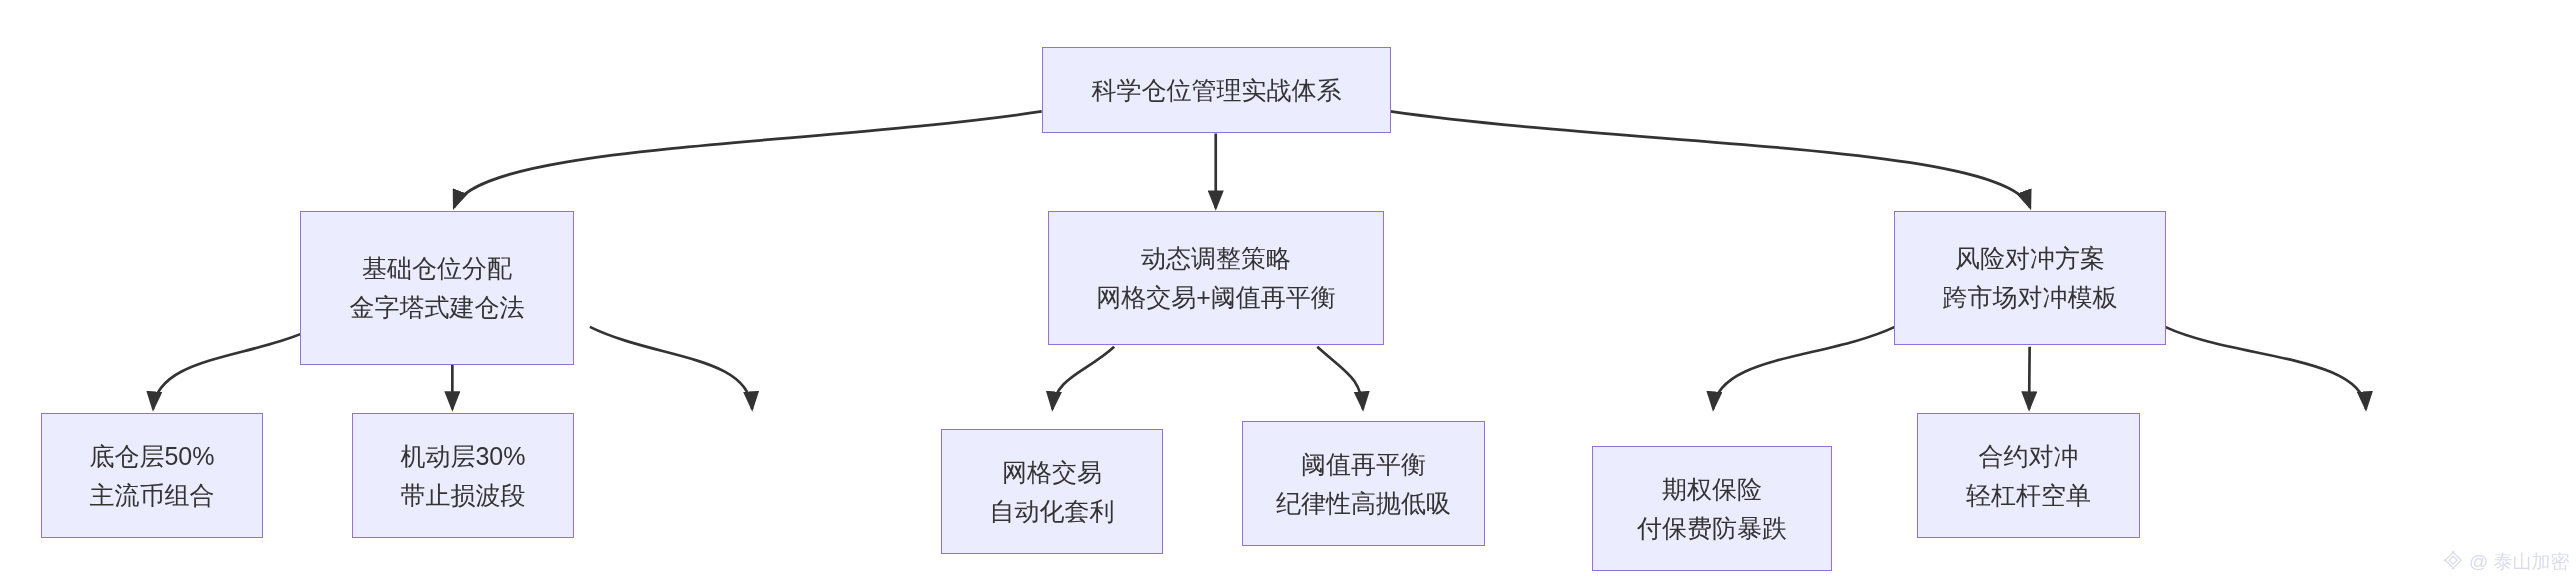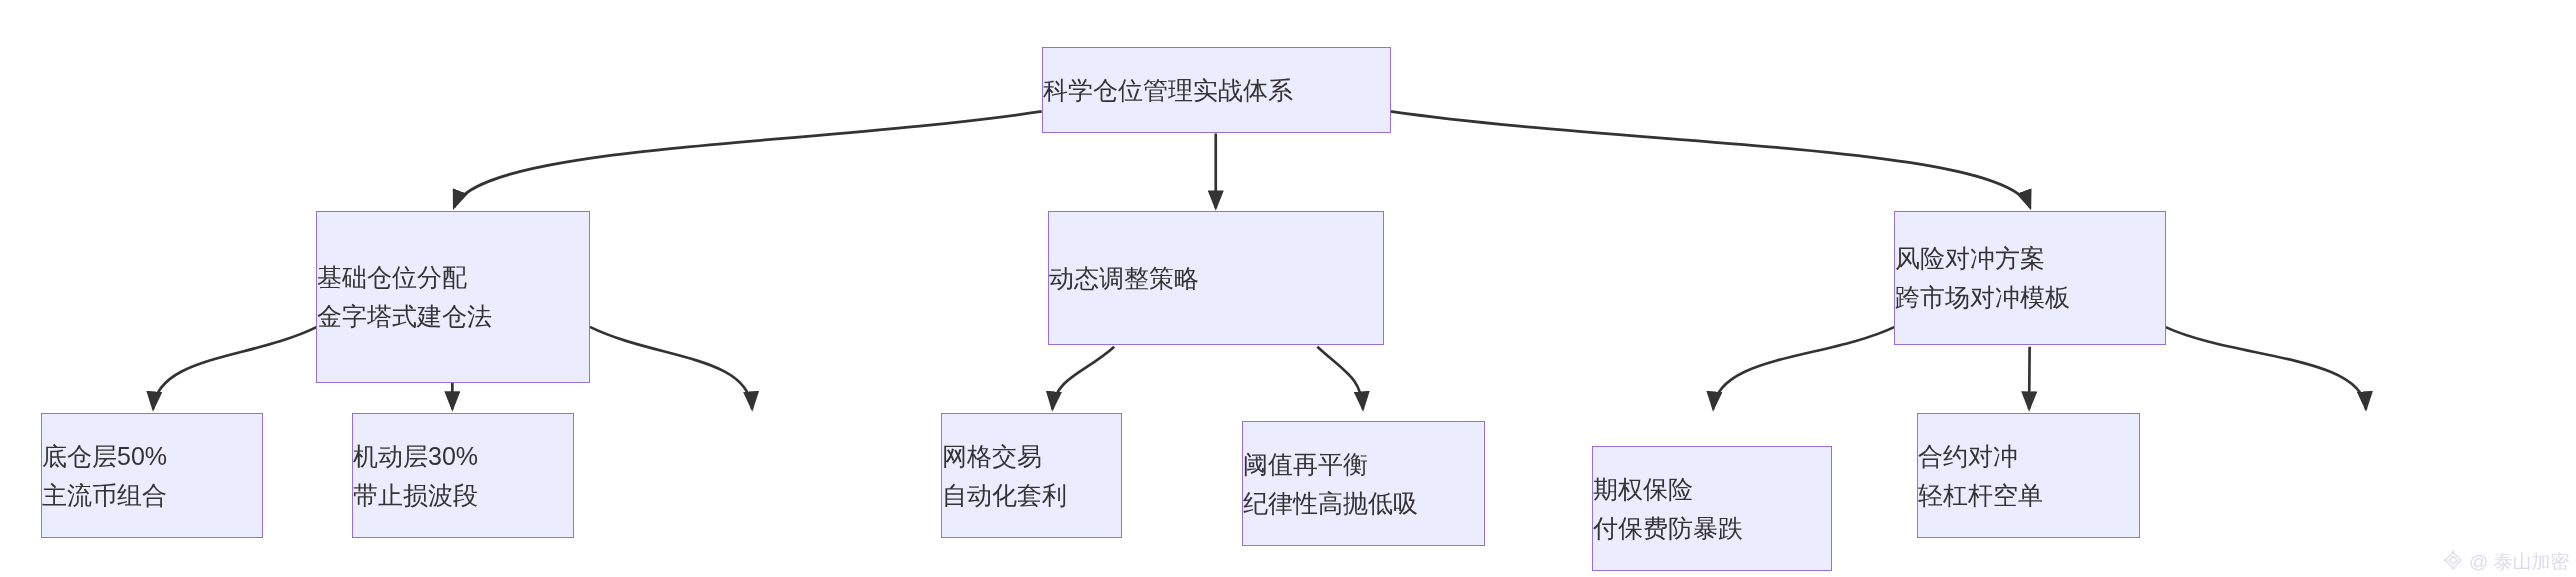--- a/index.html
+++ b/index.html
@@ -22,21 +22,21 @@
     stroke-width: 5px;
   }
   .node {
     position: absolute;
     box-sizing: border-box;
     background: #ECECFF;
     border: 1.6px solid #9370DB;
     color: #333333;
     display: flex;
     flex-direction: column;
-    align-items: flex-start;
+    align-items: center;
     justify-content: center;
     text-align: center;
     font-size: 25px;
     line-height: 39px;
     white-space: nowrap;
   }
   .node.root { font-size: 25px; }
   .watermark {
     position: absolute;
     right: 6.4px;
@@ -75,41 +75,42 @@
 
     <path class="edge" d="M 3527 608 C 3400 668, 3196 660, 3189 761" marker-end="url(#arrow)"></path>
     <path class="edge" d="M 3778 645 L 3777 761" marker-end="url(#arrow)"></path>
     <path class="edge" d="M 4030 608 C 4160 668, 4398 660, 4404 761" marker-end="url(#arrow)"></path>
   </svg>
 
   <div class="node root" style="left:1042px; top:47px; width:349px; height:86px;">
     <span>科学仓位管理实战体系</span>
   </div>
 
-  <div class="node" style="left:316px; top:211px; width:274px; height:172px;">
+  <div class="node" style="left:300px; top:211px; width:274px; height:154px;">
     <span>基础仓位分配</span>
     <span>金字塔式建仓法</span>
   </div>
   <div class="node" style="left:1048px; top:211px; width:336px; height:134px;">
     <span>动态调整策略</span>
+    <span>网格交易+阈值再平衡</span>
   </div>
   <div class="node" style="left:1894px; top:211px; width:272px; height:134px;">
     <span>风险对冲方案</span>
     <span>跨市场对冲模板</span>
   </div>
 
   <div class="node" style="left:41px; top:413px; width:222px; height:125px;">
     <span>底仓层50%</span>
     <span>主流币组合</span>
   </div>
   <div class="node" style="left:352px; top:413px; width:222px; height:125px;">
     <span>机动层30%</span>
     <span>带止损波段</span>
   </div>
-  <div class="node" style="left:941px; top:413px; width:181px; height:125px;">
+  <div class="node" style="left:941px; top:429px; width:222px; height:125px;">
     <span>网格交易</span>
     <span>自动化套利</span>
   </div>
   <div class="node" style="left:1242px; top:413px; width:243px; height:125px;margin-top:8px;">
     <span>阈值再平衡</span>
     <span>纪律性高抛低吸</span>
   </div>
   <div class="node" style="left:1592px; top:413px; width:240px; height:125px;margin-top:33px;">
     <span>期权保险</span>
     <span>付保费防暴跌</span>

